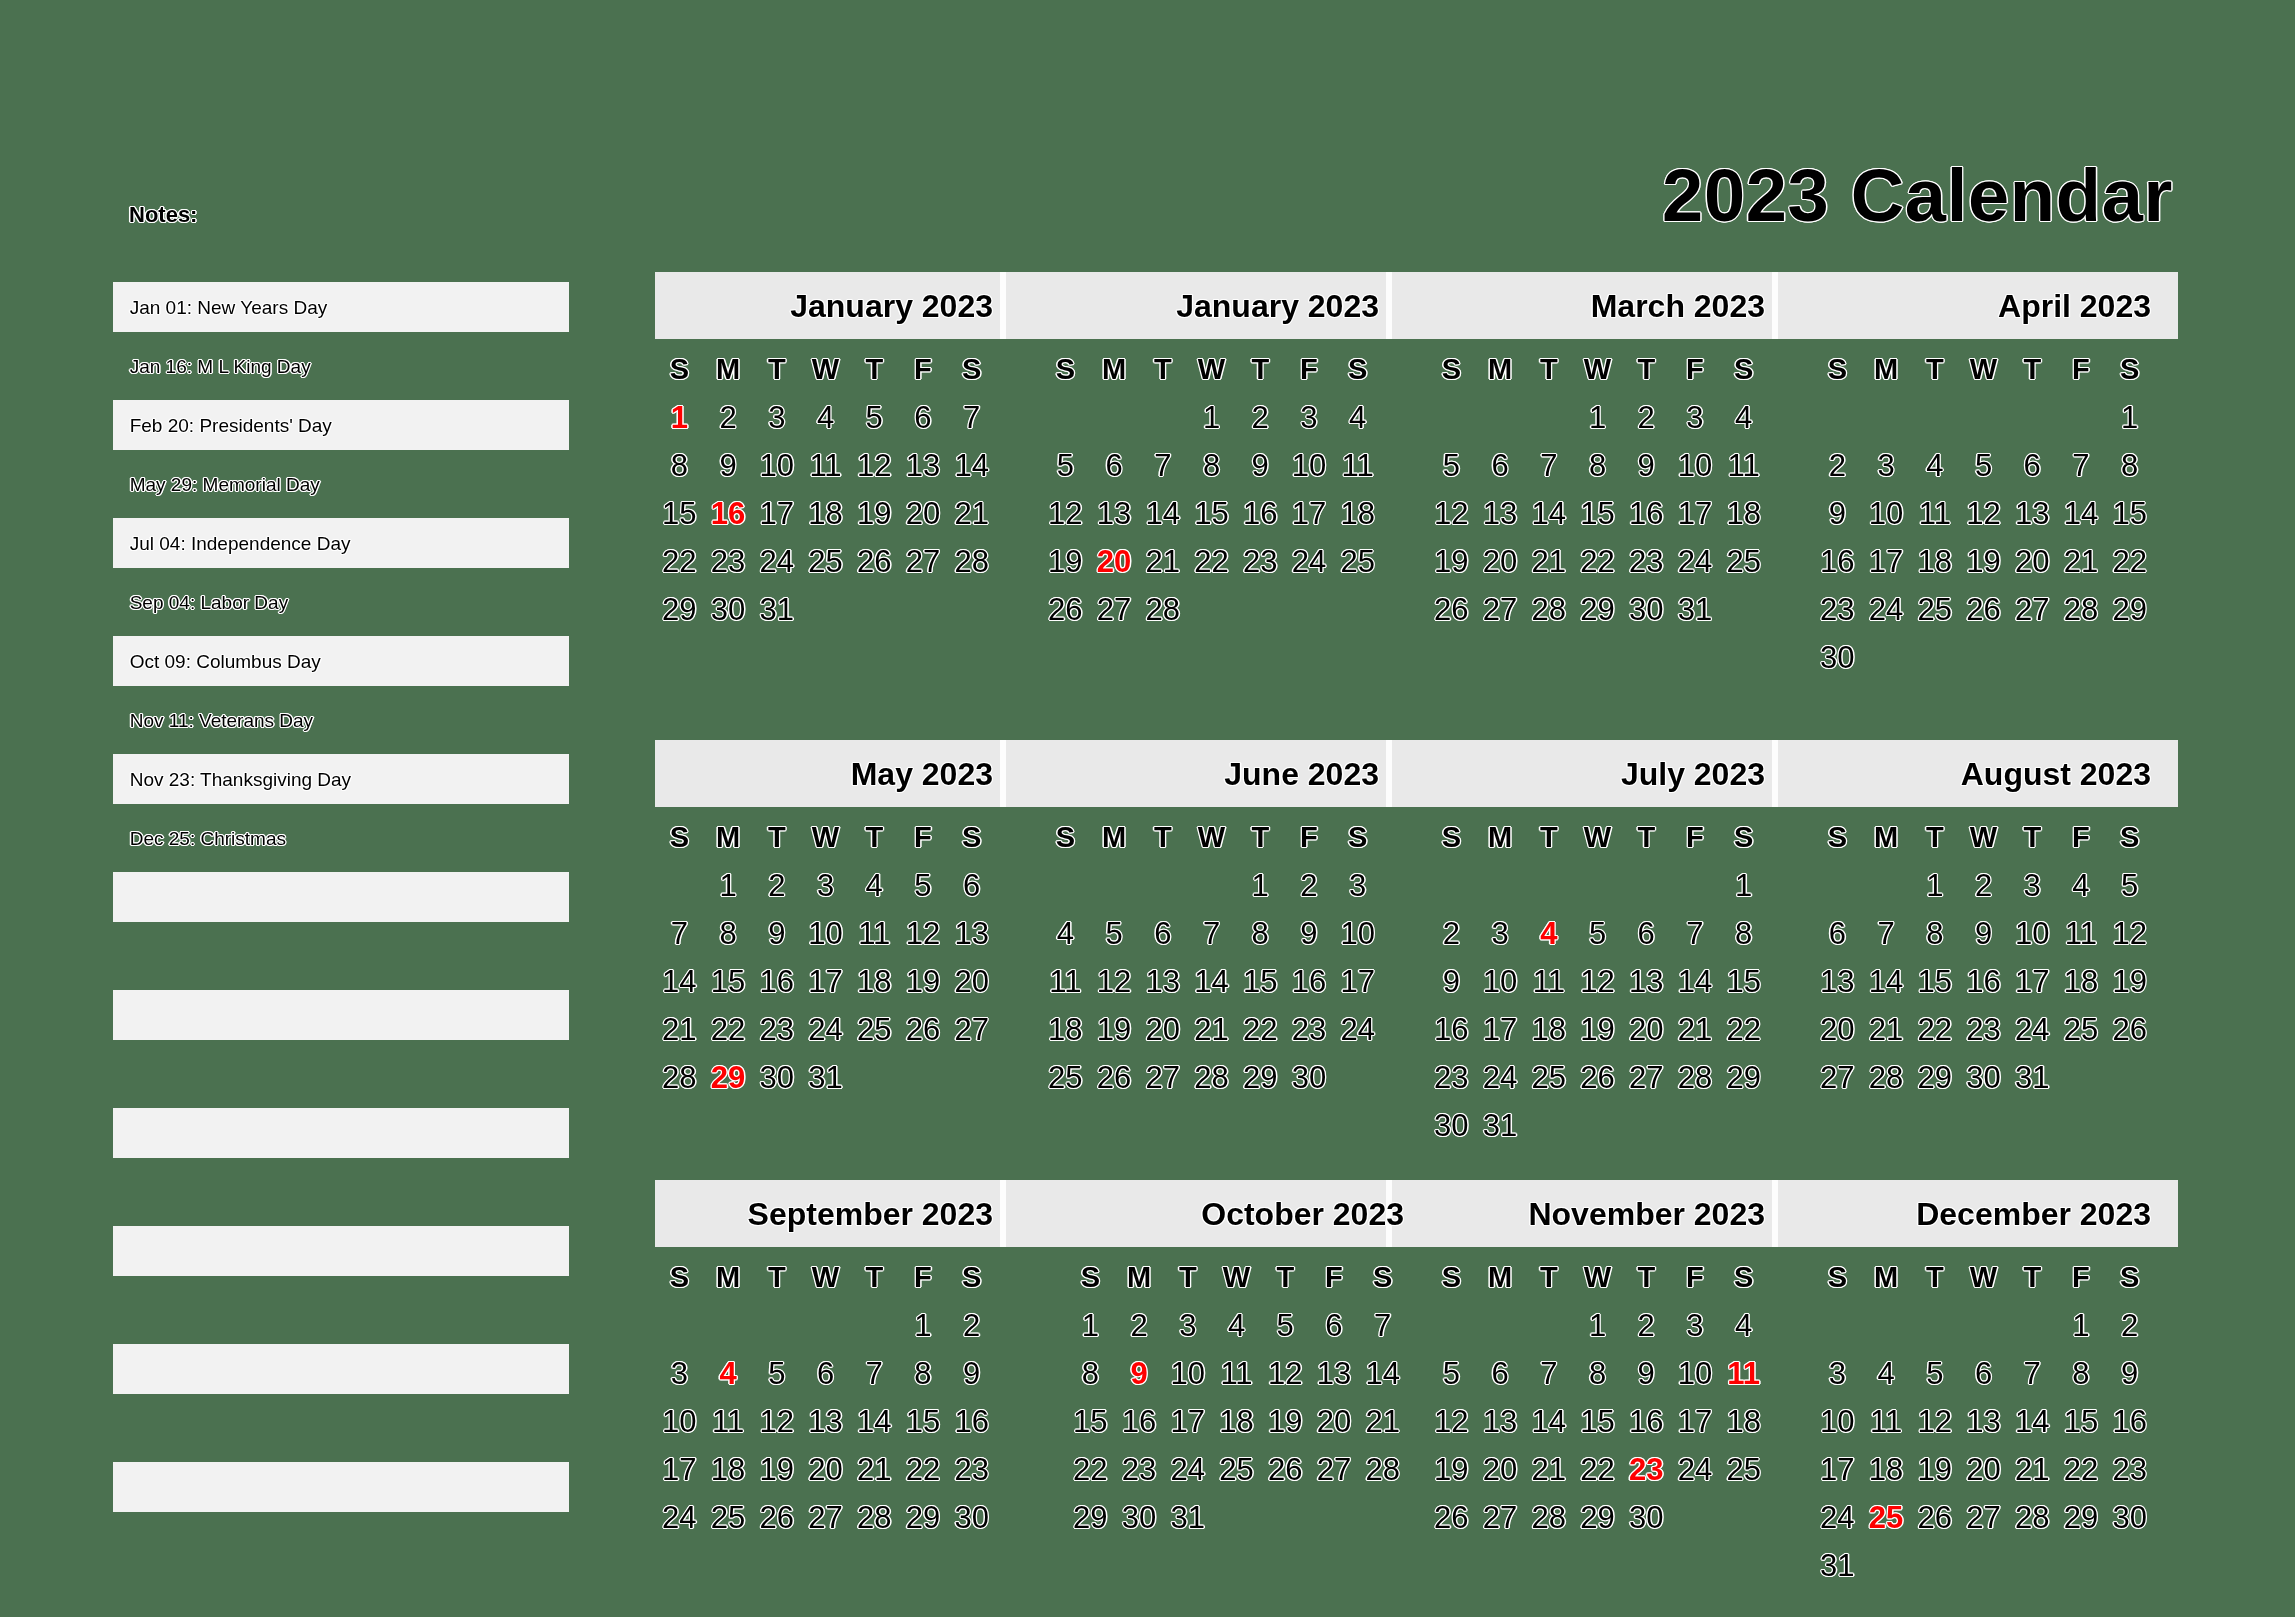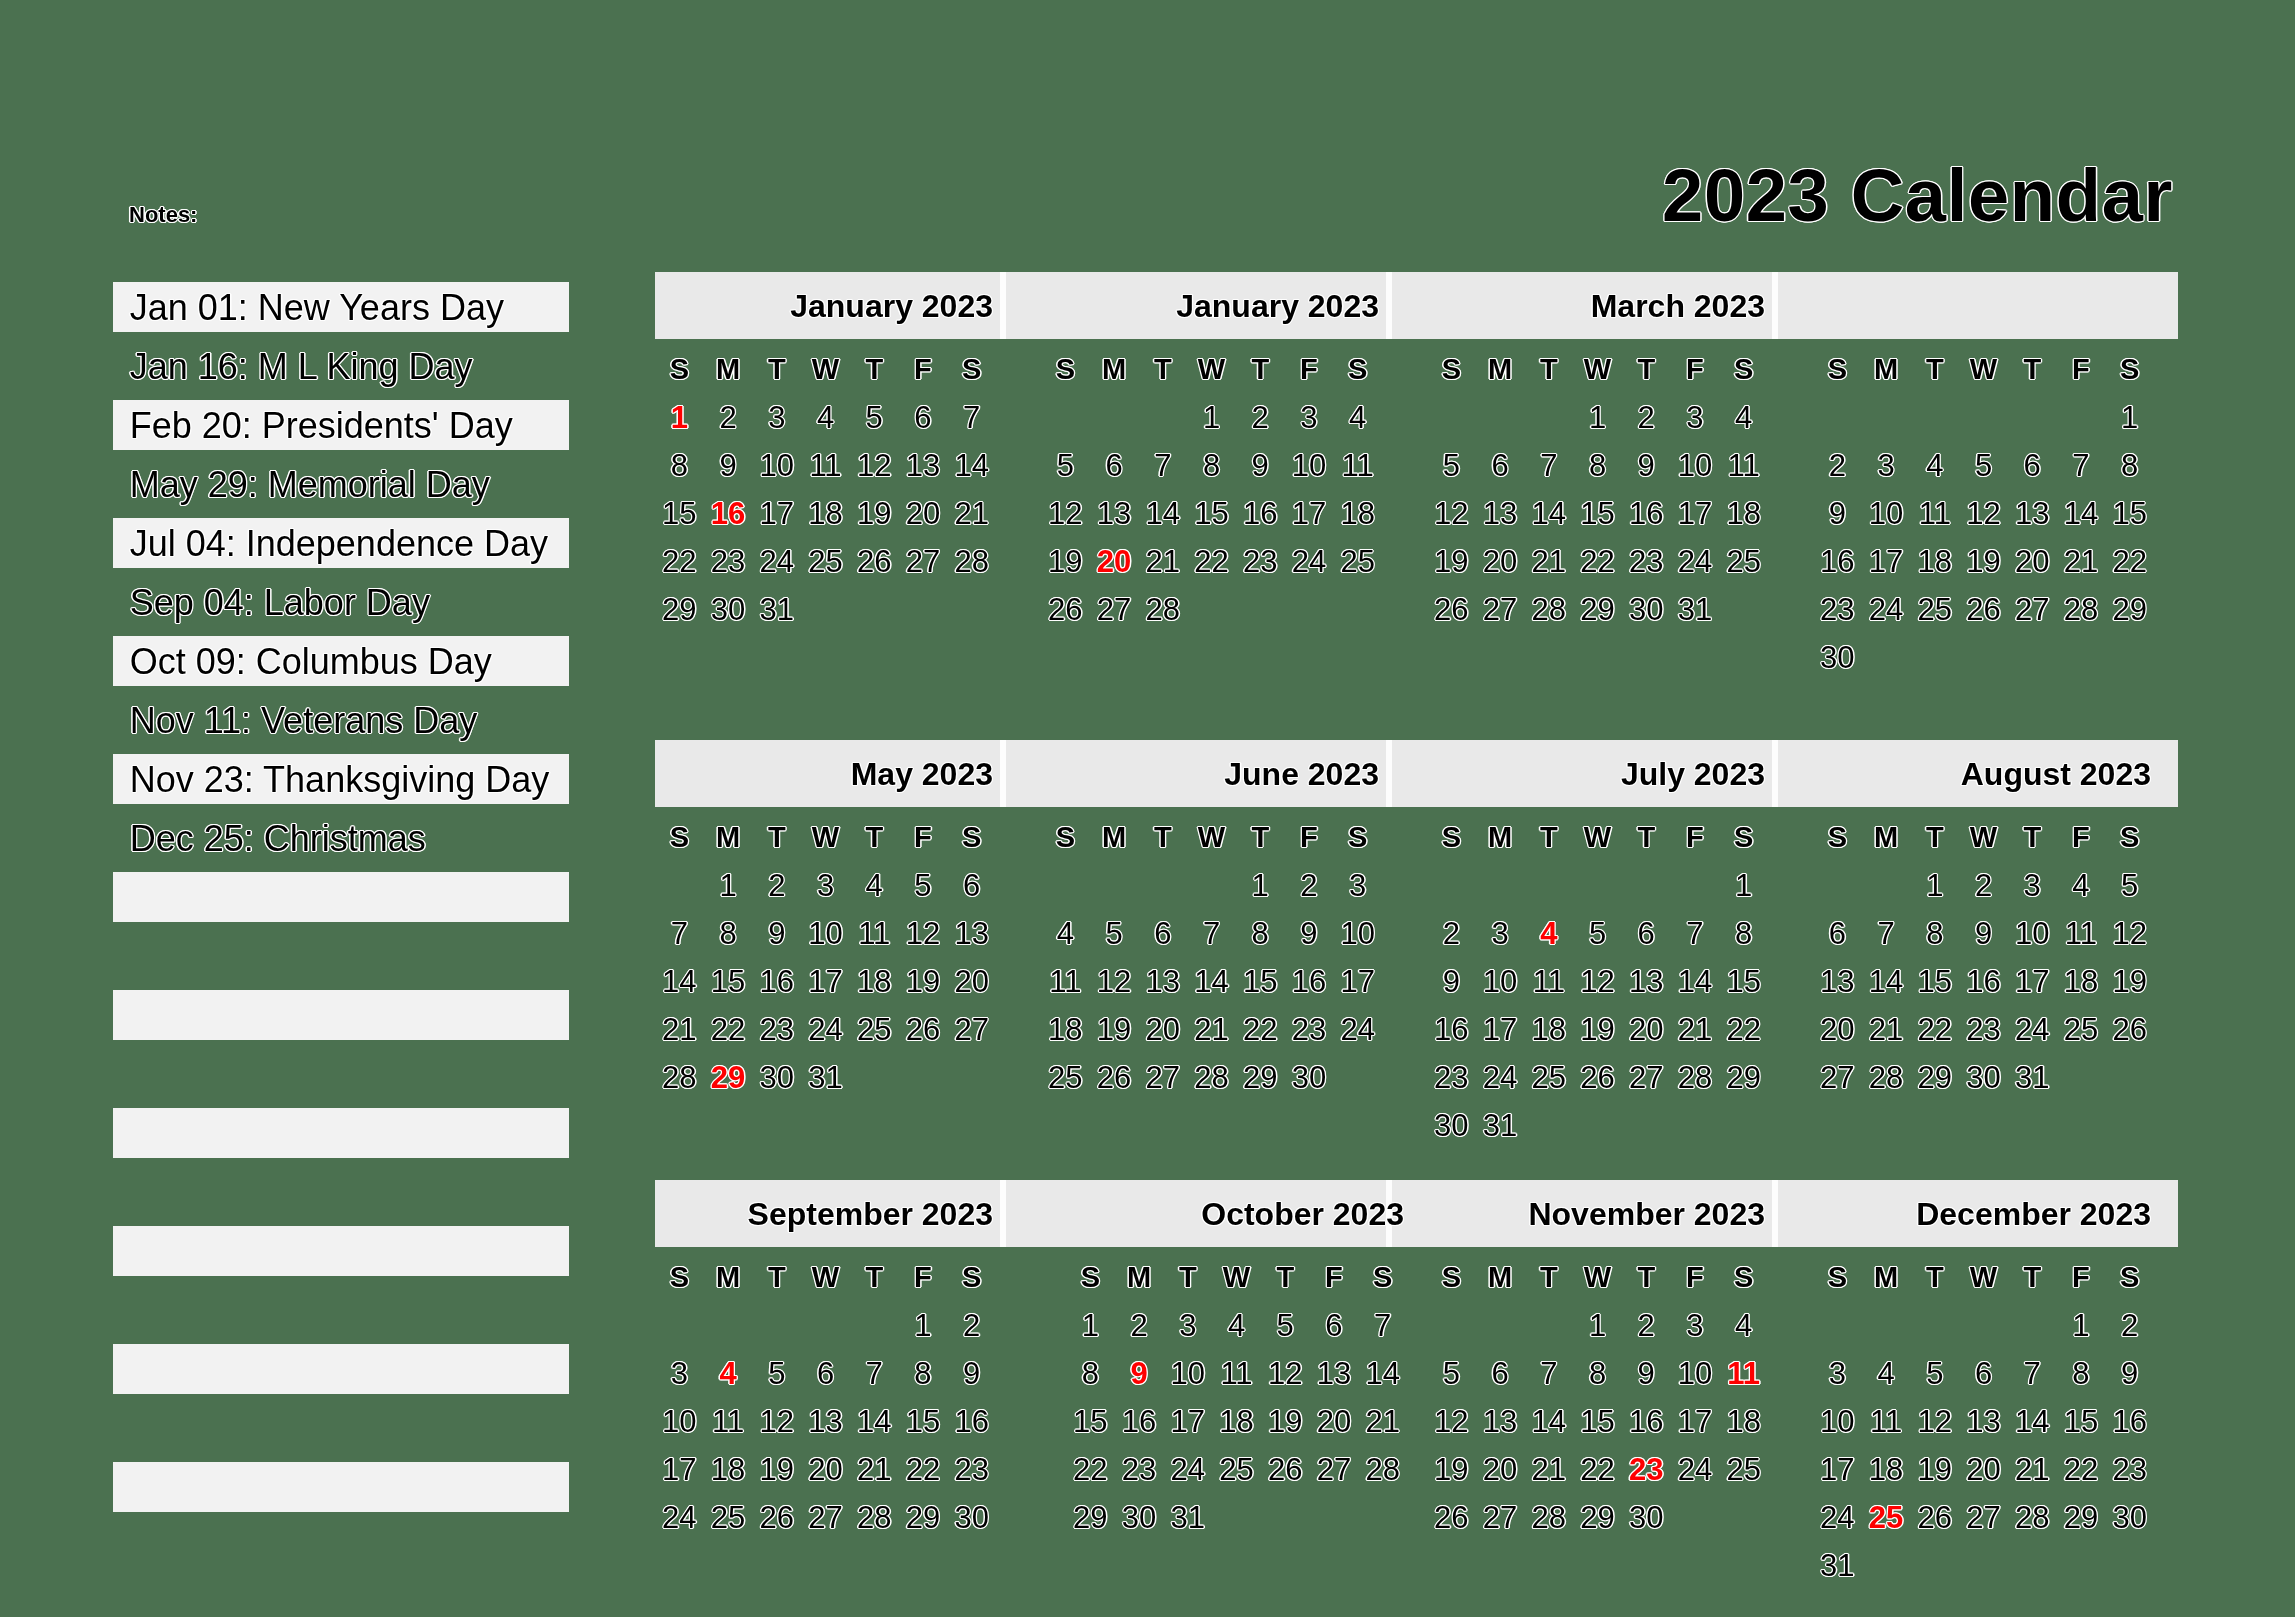--- a/index.html
+++ b/index.html
@@ -23,21 +23,21 @@
   }
   .notes-heading {
     position:absolute; left:129px; top:202px;
     font-size:22px; font-weight:bold;
   }
   .notes {
     position:absolute; left:113px; top:282px; width:456px;
   }
   .note-row {
     height:50px; margin-bottom:9px;
-    font-size:36px; line-height:51px;
+    font-size:19px; line-height:51px;
     padding-left:16.7px; box-sizing:border-box;
     white-space:nowrap;
   }
   .note-row.striped { background:#f2f2f2; }
   .cal { position:absolute; left:655px; top:272px; width:1523px; }
   .cal-row { position:absolute; left:0; width:1523px; height:410px; }
   .band { position:absolute; left:0; top:0; width:1523px; height:67px; background:#e9e9e9; }
   .band-divider { position:absolute; top:0; width:6.3px; height:67px; background:#fdfdfd; }
   .month { position:absolute; top:0; width:386px; height:410px; }
   .month-title {
@@ -269,20 +269,21 @@
               <div class="day-cell halo">27</div>
               <div class="day-cell halo">28</div>
               <div class="day-cell halo">29</div>
               <div class="day-cell halo">30</div>
               <div class="day-cell halo">31</div>
               <div class="day-cell"></div>
             </div>
           </div>
         </div>
         <div class="month" style="left: 1158px;">
+          <div class="month-title halo">April 2023</div>
           <div class="dow-row">
             <div class="dow-cell halo">S</div>
             <div class="dow-cell halo">M</div>
             <div class="dow-cell halo">T</div>
             <div class="dow-cell halo">W</div>
             <div class="dow-cell halo">T</div>
             <div class="dow-cell halo">F</div>
             <div class="dow-cell halo">S</div>
           </div>
           <div class="weeks">

